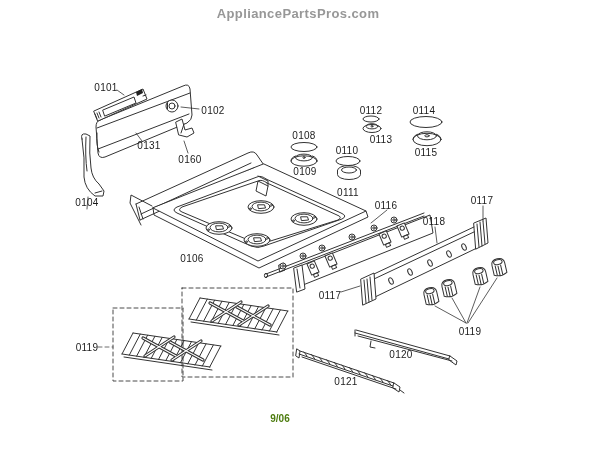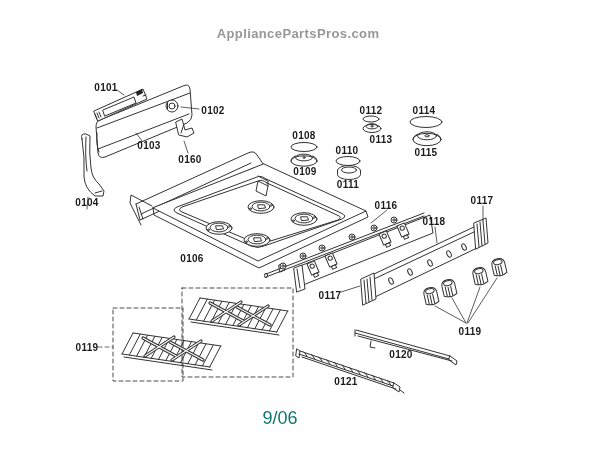--- a/index.html
+++ b/index.html
@@ -1,24 +1,24 @@
 <!DOCTYPE html>
 <html><head>
 <meta charset="utf-8">
 <style>
   html,body{margin:0;padding:0;}
   body{width:600px;height:463px;position:relative;background:#ffffff;
        font-family:"Liberation Sans",sans-serif;overflow:hidden;}
   .stage{position:absolute;inset:0;}
   .site-header{position:absolute;left:298px;top:13px;transform:translate(-50%,-50%);
-       font-size:13px;font-weight:700;color:#979797;letter-spacing:.4px;white-space:nowrap;margin-top:20px;}
+       font-size:13px;font-weight:700;color:#979797;letter-spacing:.4px;white-space:nowrap;}
   .rev-date{position:absolute;left:280px;top:418px;transform:translate(-50%,-50%);
-       font-size:18px;color:#0f766e;white-space:nowrap;}
+       font-size:10px;color:#4d7c0f;white-space:nowrap;font-weight:bold;}
   .part-label{position:absolute;transform:translate(-50%,-50%);font-size:10px;
-       font-weight:700;color:#1b1b1b;letter-spacing:.3px;white-space:nowrap;}
+       font-weight:400;color:#1b1b1b;letter-spacing:.3px;white-space:nowrap;}
   svg{position:absolute;left:0;top:0;}
   #art path,#art line,#art ellipse,#art circle,#art rect,#art polyline{
        fill:none;stroke:#333333;stroke-width:1;stroke-linecap:round;stroke-linejoin:round;}
   #art .fw{fill:#ffffff;}
   #art .fd{fill:#222222;stroke:none;}
   #art .dashed{stroke-dasharray:4 3;stroke:#4a4a4a;}
   #art .xbar{stroke-width:3.2;}
   #art .xover{stroke:#ffffff;stroke-width:1.1;}
   #art .thin{stroke-width:.8;}
 </style>
@@ -307,29 +307,29 @@
       <line class="thin dashed" x1="98" y1="347" x2="113" y2="347"></line>
       <line class="thin" x1="387" y1="210" x2="371" y2="223"></line>
       <line class="thin" x1="483" y1="206" x2="483" y2="221"></line>
       <line class="thin" x1="435" y1="227" x2="437" y2="243"></line>
       <line class="thin" x1="341" y1="292" x2="360" y2="286"></line>
     </g>
   </svg>
 
   <div class="part-label" style="left:106px;top:87px">0101</div>
   <div class="part-label" style="left:213px;top:110px">0102</div>
-  <div class="part-label" style="left:149px;top:145px">0103</div>
+  <div class="part-label" style="left:149px;top:145px">0131</div>
   <div class="part-label" style="left:87px;top:202px">0104</div>
   <div class="part-label" style="left:190px;top:159px">0160</div>
   <div class="part-label" style="left:192px;top:258px">0106</div>
   <div class="part-label" style="left:87px;top:347px">0119</div>
   <div class="part-label" style="left:304px;top:135px">0108</div>
   <div class="part-label" style="left:305px;top:171px">0109</div>
   <div class="part-label" style="left:347px;top:150px">0110</div>
-  <div class="part-label" style="left:348px;top:184px">0111</div>
+  <div class="part-label" style="left:348px;top:192px">0111</div>
   <div class="part-label" style="left:371px;top:110px">0112</div>
   <div class="part-label" style="left:381px;top:139px">0113</div>
   <div class="part-label" style="left:424px;top:110px">0114</div>
   <div class="part-label" style="left:426px;top:152px">0115</div>
   <div class="part-label" style="left:386px;top:205px">0116</div>
   <div class="part-label" style="left:482px;top:200px">0117</div>
   <div class="part-label" style="left:434px;top:221px">0118</div>
   <div class="part-label" style="left:330px;top:295px">0117</div>
   <div class="part-label" style="left:470px;top:331px">0119</div>
   <div class="part-label" style="left:401px;top:354px">0120</div>

